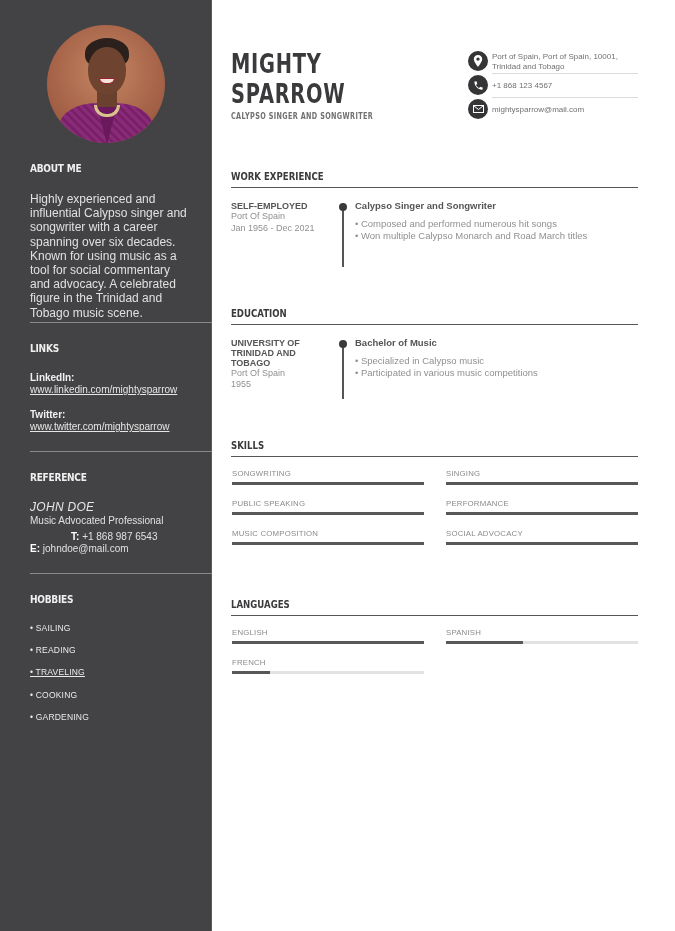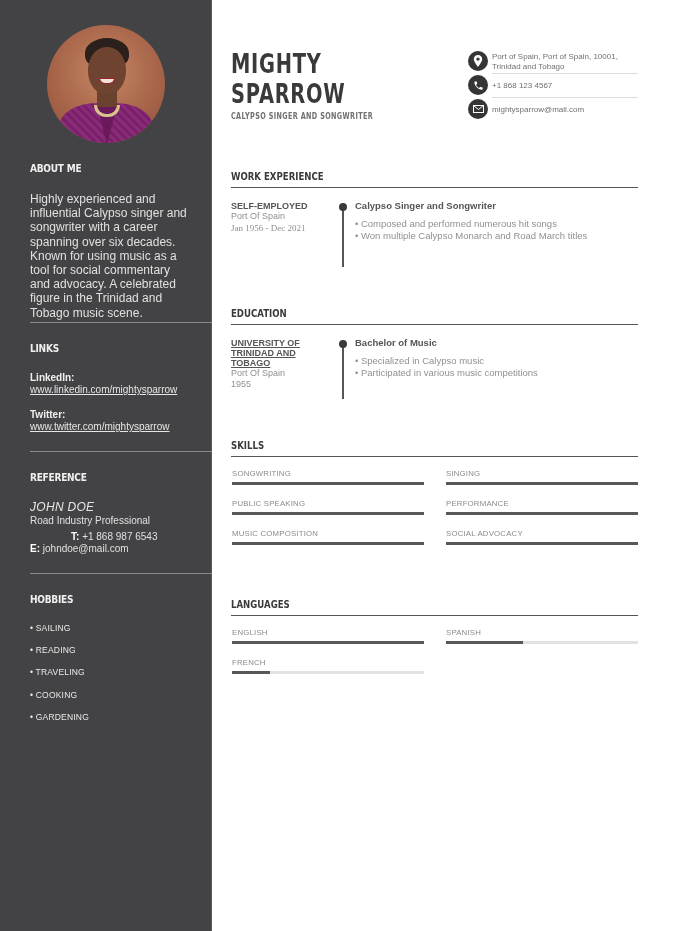--- a/index.html
+++ b/index.html
@@ -73,35 +73,35 @@
 
   <div class="side-h" style="top:342px;">LINKS</div>
   <div class="side-label" style="top:372px;">LinkedIn:</div>
   <a class="side-link" style="top:384px;">www.linkedin.com/mightysparrow</a>
   <div class="side-label" style="top:409px;">Twitter:</div>
   <a class="side-link" style="top:421px;">www.twitter.com/mightysparrow</a>
   <div class="side-rule" style="top:451px;"></div>
 
   <div class="side-h" style="top:471px;">REFERENCE</div>
   <div class="ref-name" style="top:500px;">JOHN DOE</div>
-  <div class="ref-line" style="top:515px;">Road Industry Professional</div>
+  <div class="ref-line" style="top:515px;">Music Advocated Professional</div>
   <div class="ref-line" style="top:531px;margin-left:41px;">
     <b>T:</b>
     <span>+1 868 987 6543</span>
   </div>
   <div class="ref-line" style="top:543px;">
     <b>E:</b>
     <span>johndoe@mail.com</span>
   </div>
   <div class="side-rule" style="top:573px;"></div>
 
   <div class="side-h" style="top:593px;">HOBBIES</div>
   <div class="hobby" style="top:623px;">• SAILING</div>
   <div class="hobby" style="top:645px;">• READING</div>
-  <div class="hobby" style="top:667px;">• TRAVELING</div>
+  <div class="hobby" style="top:667px;text-decoration:underline;">• TRAVELING</div>
   <div class="hobby" style="top:690px;">• COOKING</div>
   <div class="hobby" style="top:712px;">• GARDENING</div>
 </aside>
 
 <div class="name" style="top:49px;">MIGHTY</div>
 <div class="name" style="top:79px;">SPARROW</div>
 <div class="subtitle">CALYPSO SINGER AND SONGWRITER</div>
 
 <div class="contact" style="top:51px;">
   <div class="ic" style="top:0;">
@@ -128,32 +128,32 @@
         <path d="M.5.5l5 4 5-4" fill="none" stroke="#fff" stroke-width="1"></path>
       </svg>
   </div>
   <a class="txt" style="top:6px;">mightysparrow@mail.com</a>
 </div>
 
 <div class="sec-h" style="top:170px;">WORK EXPERIENCE</div>
 <div class="sec-rule" style="top:187px;"></div>
 <div class="org" style="top:201px;">SELF-EMPLOYED</div>
 <div class="meta" style="top:211px;">Port Of Spain</div>
-<div class="meta" style="top:223px;font-family:Liberation Serif, serif;">Jan 1956 - Dec 2021</div>
+<div class="meta" style="top:223px;">Jan 1956 - Dec 2021</div>
 <div class="tl-line" style="top:205px; height:62px;"></div>
 <div class="tl-dot" style="top:203px;"></div>
 <div class="role" style="top:200px;">Calypso Singer and Songwriter</div>
 <ul class="bullets" style="top:218px;">
   <li>• Composed and performed numerous hit songs</li>
   <li>• Won multiple Calypso Monarch and Road March titles</li>
 </ul>
 
 <div class="sec-h" style="top:307px;">EDUCATION</div>
 <div class="sec-rule" style="top:324px;"></div>
-<div class="org" style="top:338px; width:80px;text-decoration:underline;">UNIVERSITY OF TRINIDAD AND TOBAGO</div>
+<div class="org" style="top:338px; width:80px;">UNIVERSITY OF TRINIDAD AND TOBAGO</div>
 <div class="meta" style="top:368px;">Port Of Spain</div>
 <div class="meta" style="top:379px;">1955</div>
 <div class="tl-line" style="top:342px; height:57px;"></div>
 <div class="tl-dot" style="top:340px;"></div>
 <div class="role" style="top:337px;">Bachelor of Music</div>
 <ul class="bullets" style="top:355px;">
   <li>• Specialized in Calypso music</li>
   <li>• Participated in various music competitions</li>
 </ul>
 

